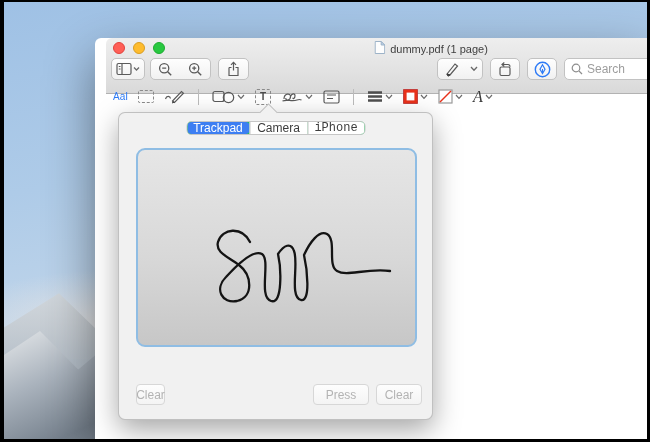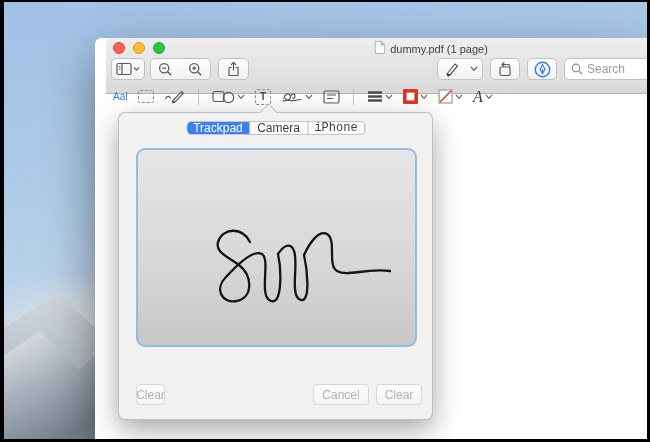--- a/index.html
+++ b/index.html
@@ -301,16 +301,16 @@
                  C161,113 151,147 163,150
                  C173,152 169,118 166,105
                  C172,92 181,80 189,84
                  C199,90 189,115 199,121
                  C209,127 227,118 252,121" fill="none" stroke="#141414" stroke-width="2.3" stroke-linecap="round" stroke-linejoin="round"></path>
       </svg>
     </div>
 
 
     <button class="pop-btn btn-clear">Clear</button>
-    <button class="pop-btn btn-cancel">Cancel</button>
+    <button class="pop-btn btn-cancel">Press</button>
     <button class="pop-btn btn-done">Clear</button>
   </div>
 </div>
 
 </body></html>

